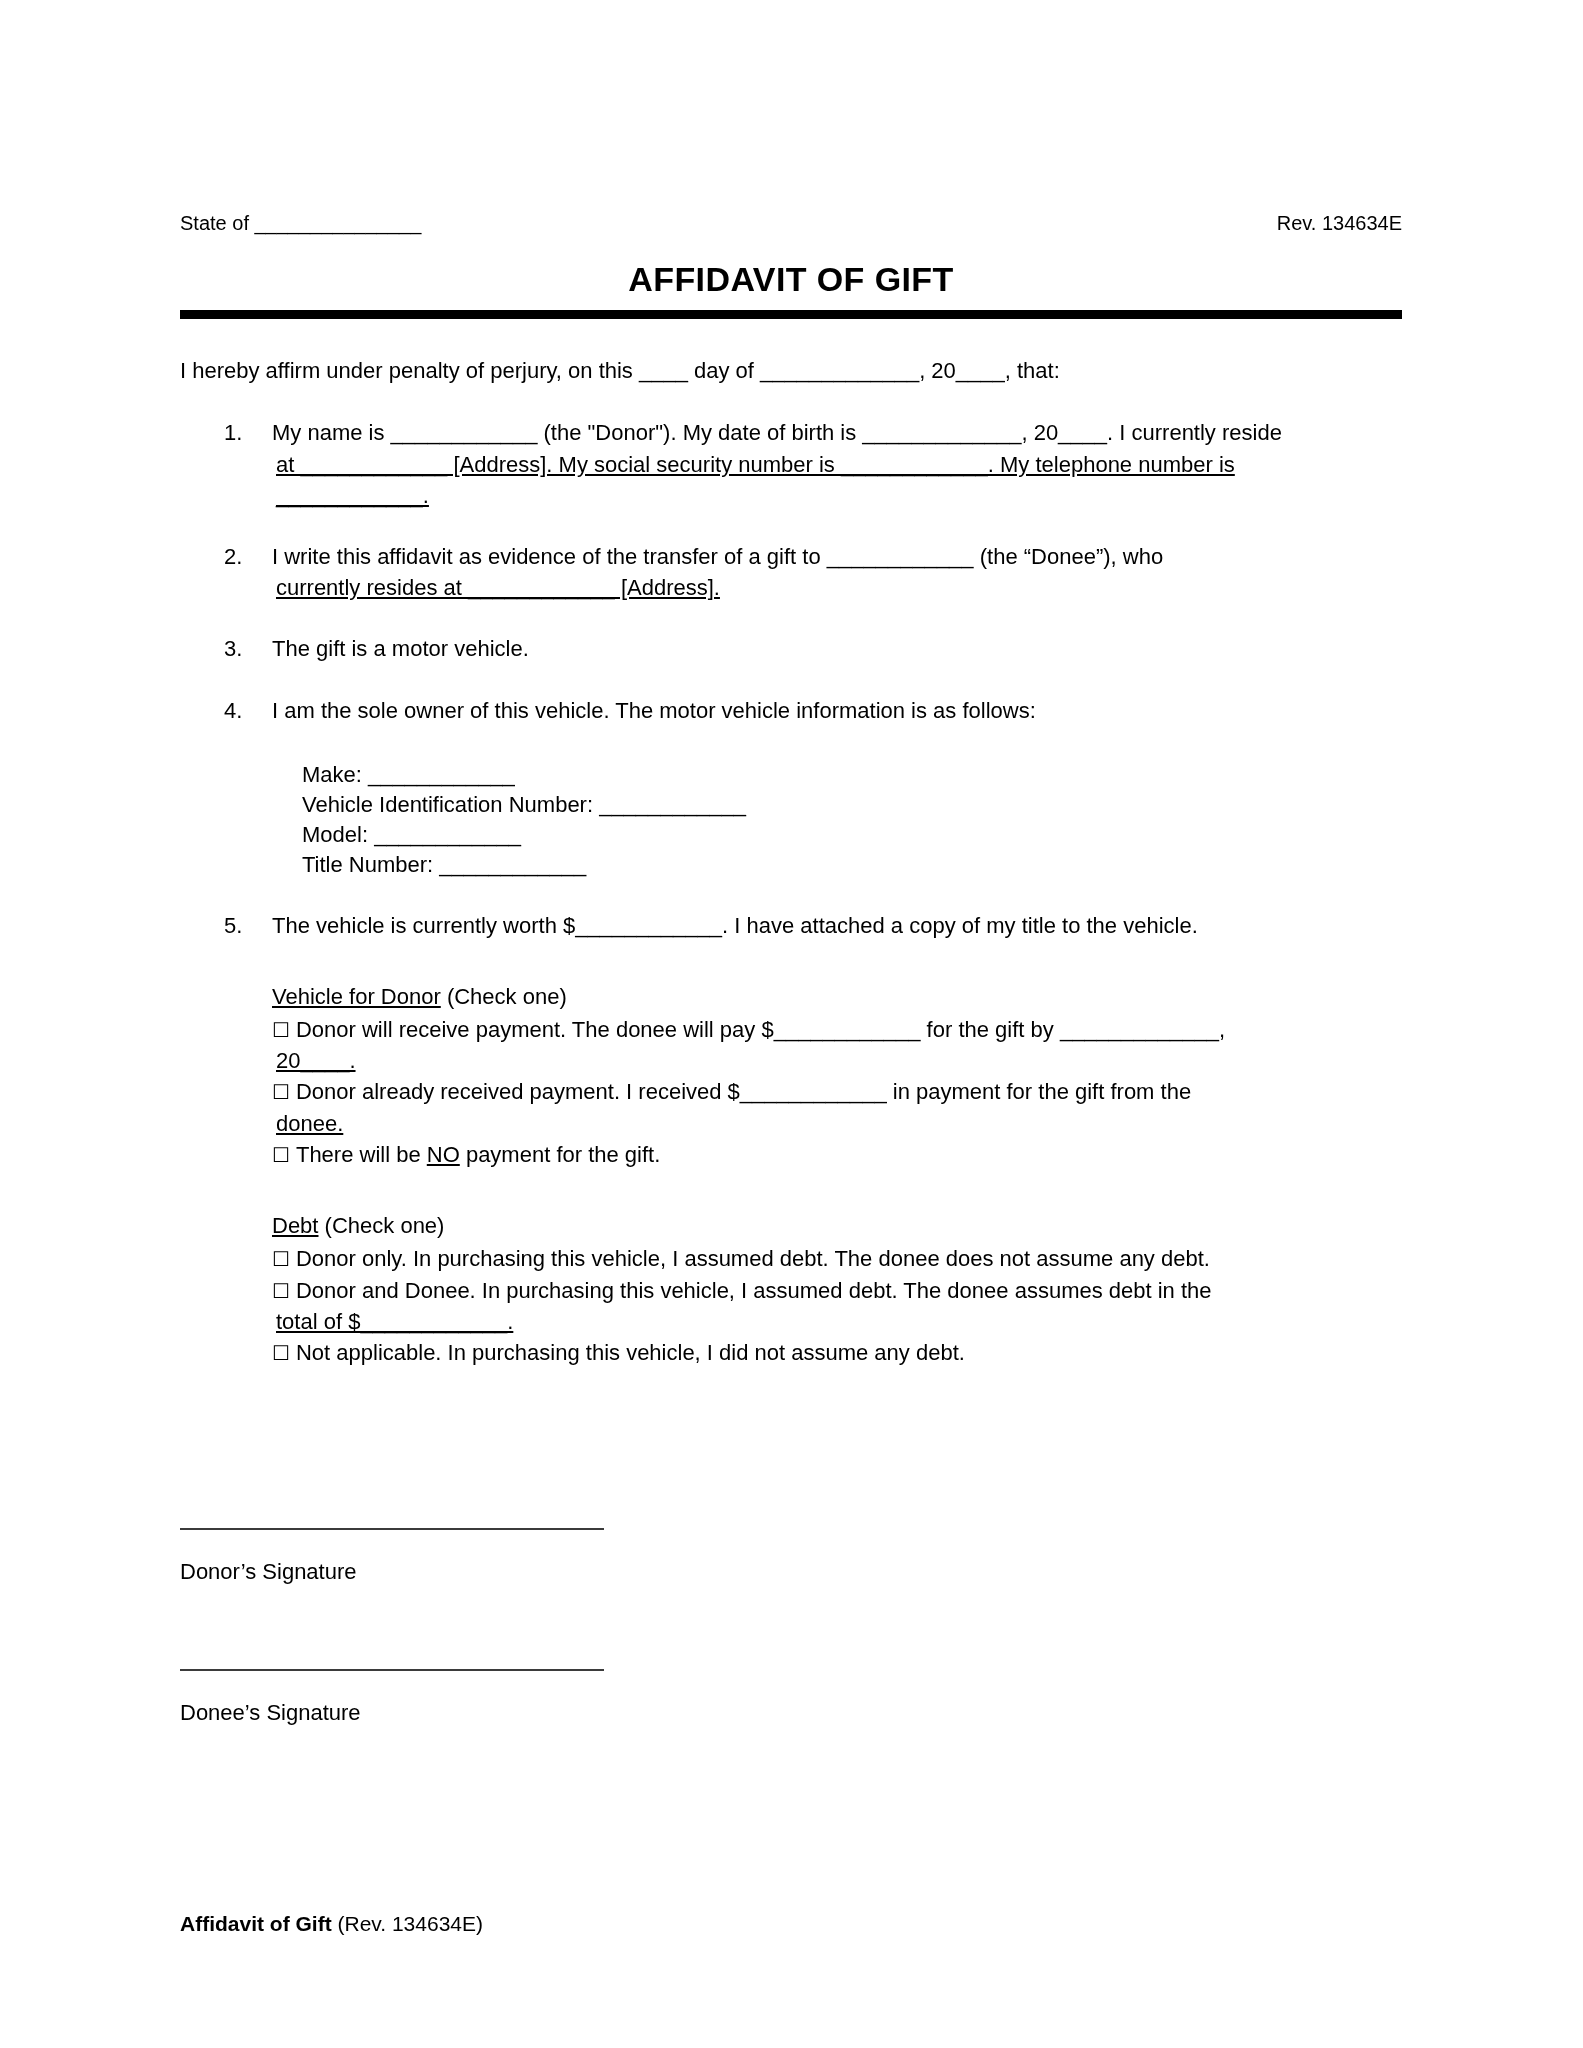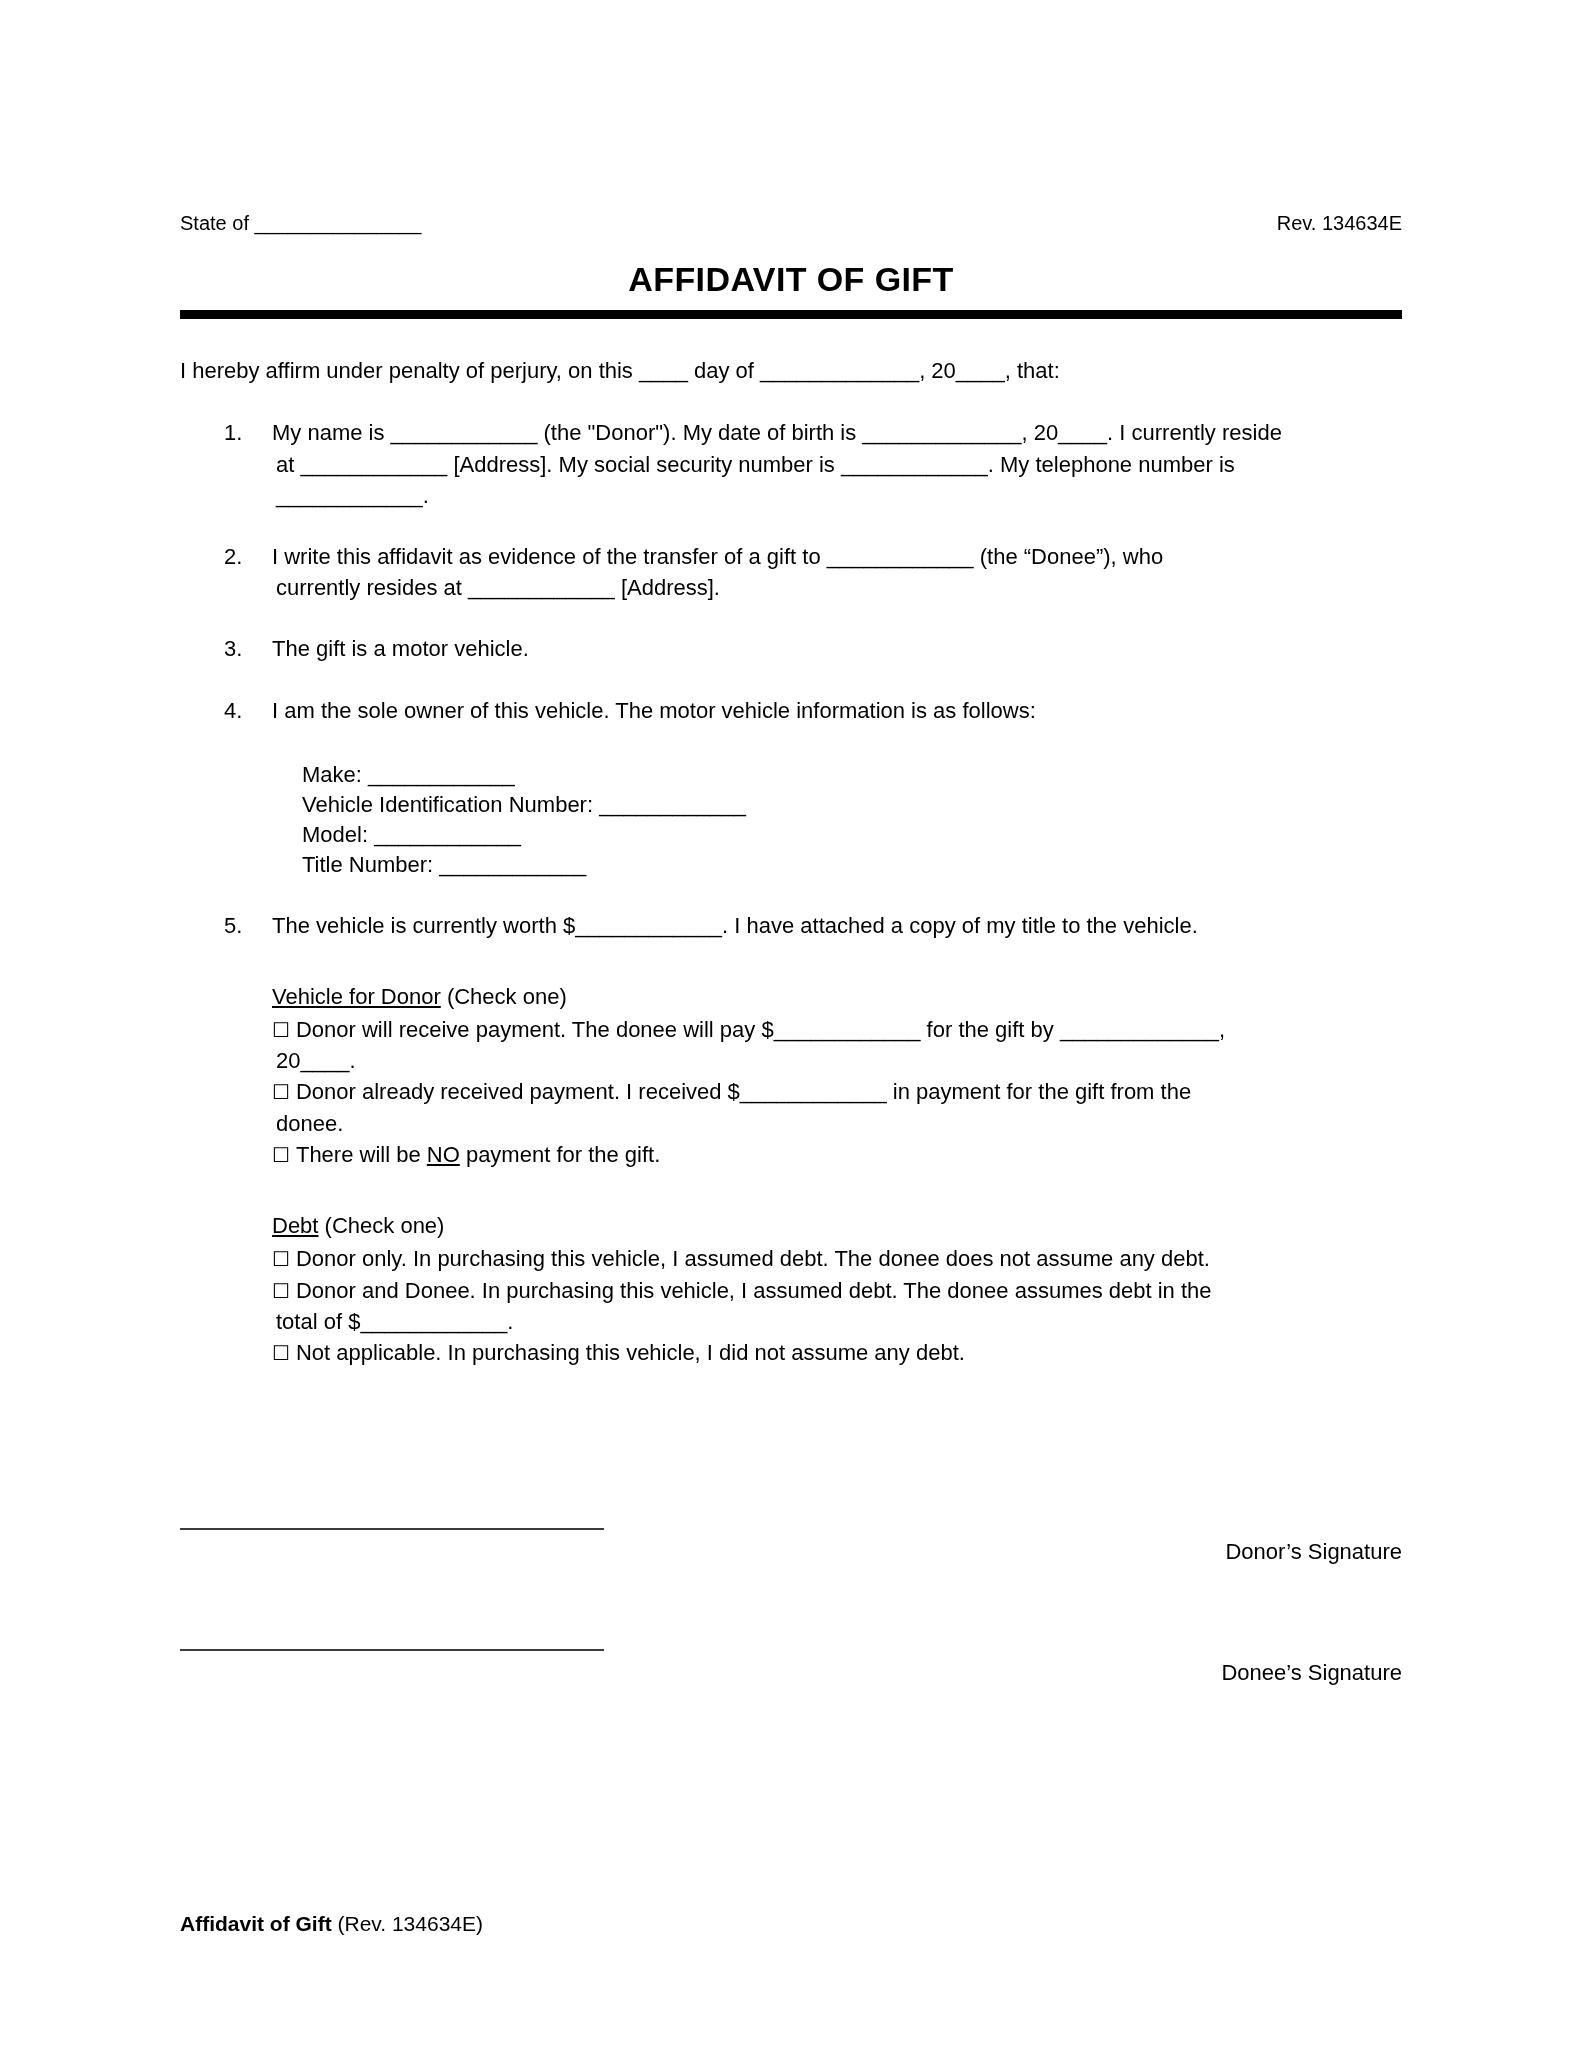--- a/index.html
+++ b/index.html
@@ -82,20 +82,21 @@
     margin-top: 30px;
   }
   li.clause > .num {
     position: absolute;
     left: 44px;
     top: 0;
   }
   li.clause .cont {
     display: block;
     text-indent: 4px;
+    text-decoration: underline;
   }
 
   .vehicle-block {
     margin-top: 34px;
     font-size: 22px;
     line-height: 1.36;
   }
   .vehicle-block div { white-space: pre; margin-left: 30px; }
 
   .section-block {
@@ -123,23 +124,22 @@
   .sig-area { margin-top: 160px; }
   .sig-group { margin-top: 0; }
   .sig-group + .sig-group { margin-top: 82px; }
   .sig-rule {
     width: 424px;
     border-bottom: 2px solid #3b3b3b;
     height: 0;
   }
   .sig-label {
     font-size: 22px;
-    margin-top: 8px;
+    margin-top: 28px;
     line-height: 1.3;
-    text-align: right;
   }
 
   
   .footer {
     position: absolute;
     left: 180px;
     top: 1910px;
     font-size: 21px;
     line-height: 1.3;
   }

